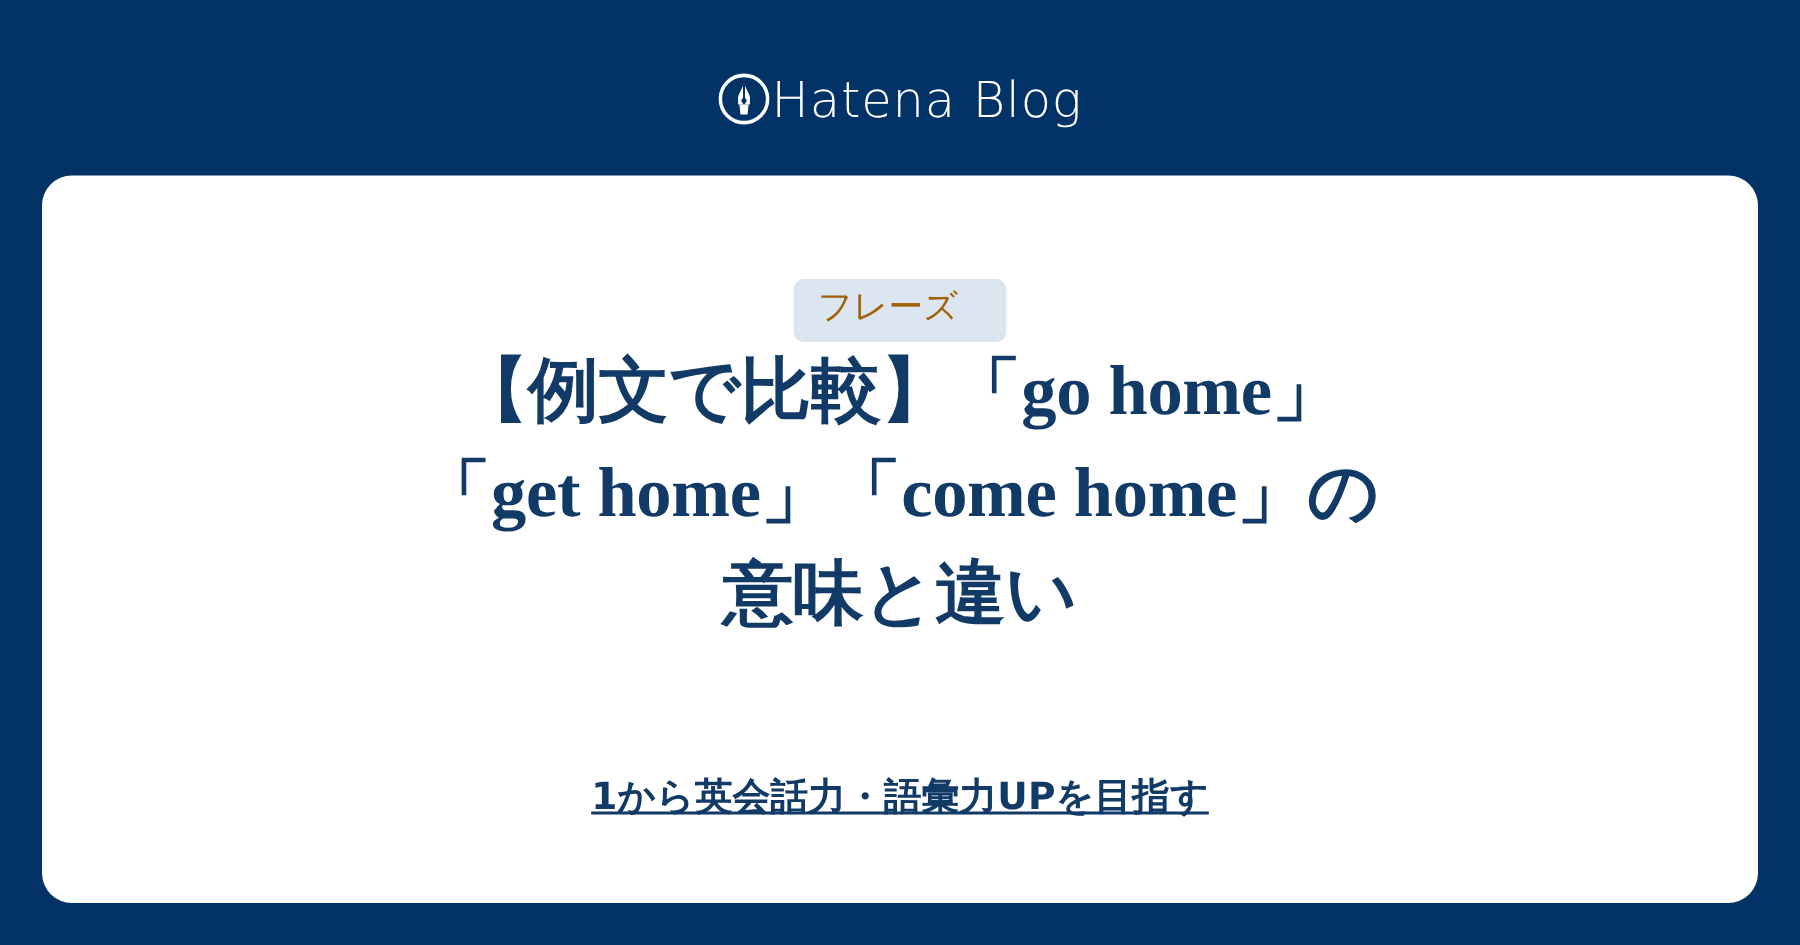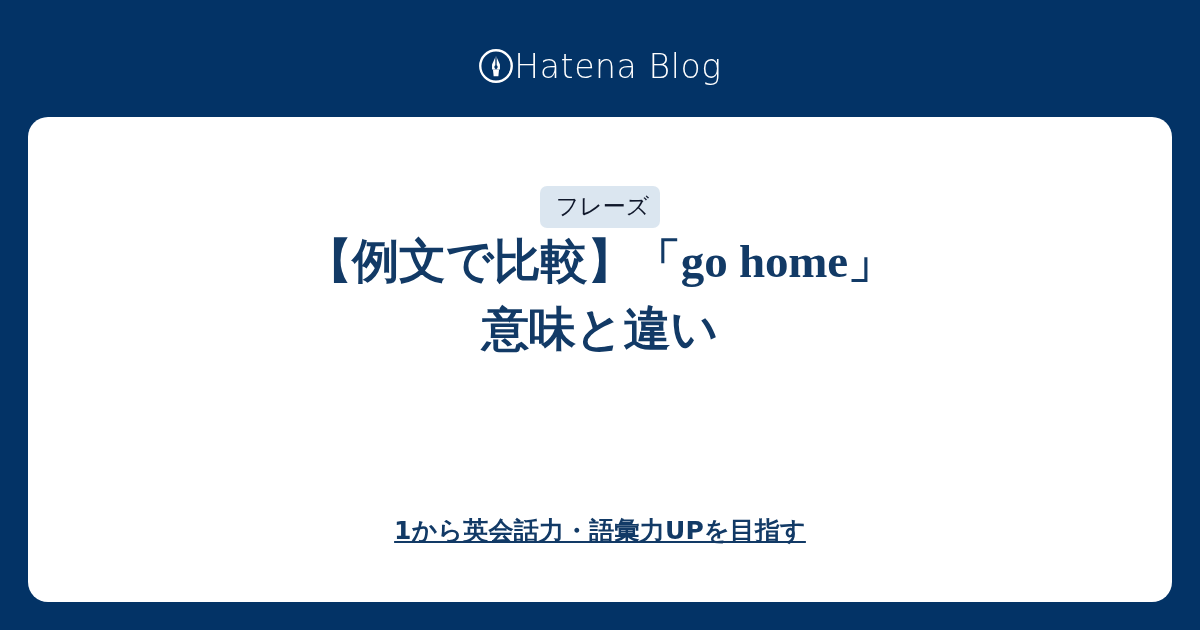--- a/index.html
+++ b/index.html
@@ -49,28 +49,28 @@
     border-radius:20px;
     display:flex;
     flex-direction:column;
     align-items:center;
   }
 
   
   .category-tag{
     margin-top:69px;
     background:#dbe6f0;
-    color:#0f172a;
+    color:#a16207;
     font-size:23px;
     font-weight:500;
     line-height:1;
-    padding:9px 11px 10px 16px;
+    padding:9px 32px 10px 16px;
     border-radius:7px;
     white-space:nowrap;
-    font-family:Liberation Sans, sans-serif;
+    font-family:Liberation Mono, monospace;
   }
 
   
   .entry-title{
     width:1000px;
     text-align:center;
     color:#123a66;
     font-weight:bold;
     font-size:47px;
     line-height:1.44;
@@ -111,19 +111,20 @@
     </span>
     <span class="brand-name">Hatena Blog</span>
   </div>
 
   <div class="card">
 
     <span class="category-tag">フレーズ</span>
 
     <h1 class="entry-title">
       <span class="tline">【例文で比較】「go home」</span>
+      <span class="tline">「get home」「come home」の</span>
       <span class="tline">意味と違い</span>
     </h1>
 
     <div class="blog-subtitle">1から英会話力・語彙力UPを目指す</div>
   </div>
 
 </div>
 
 </body></html>

